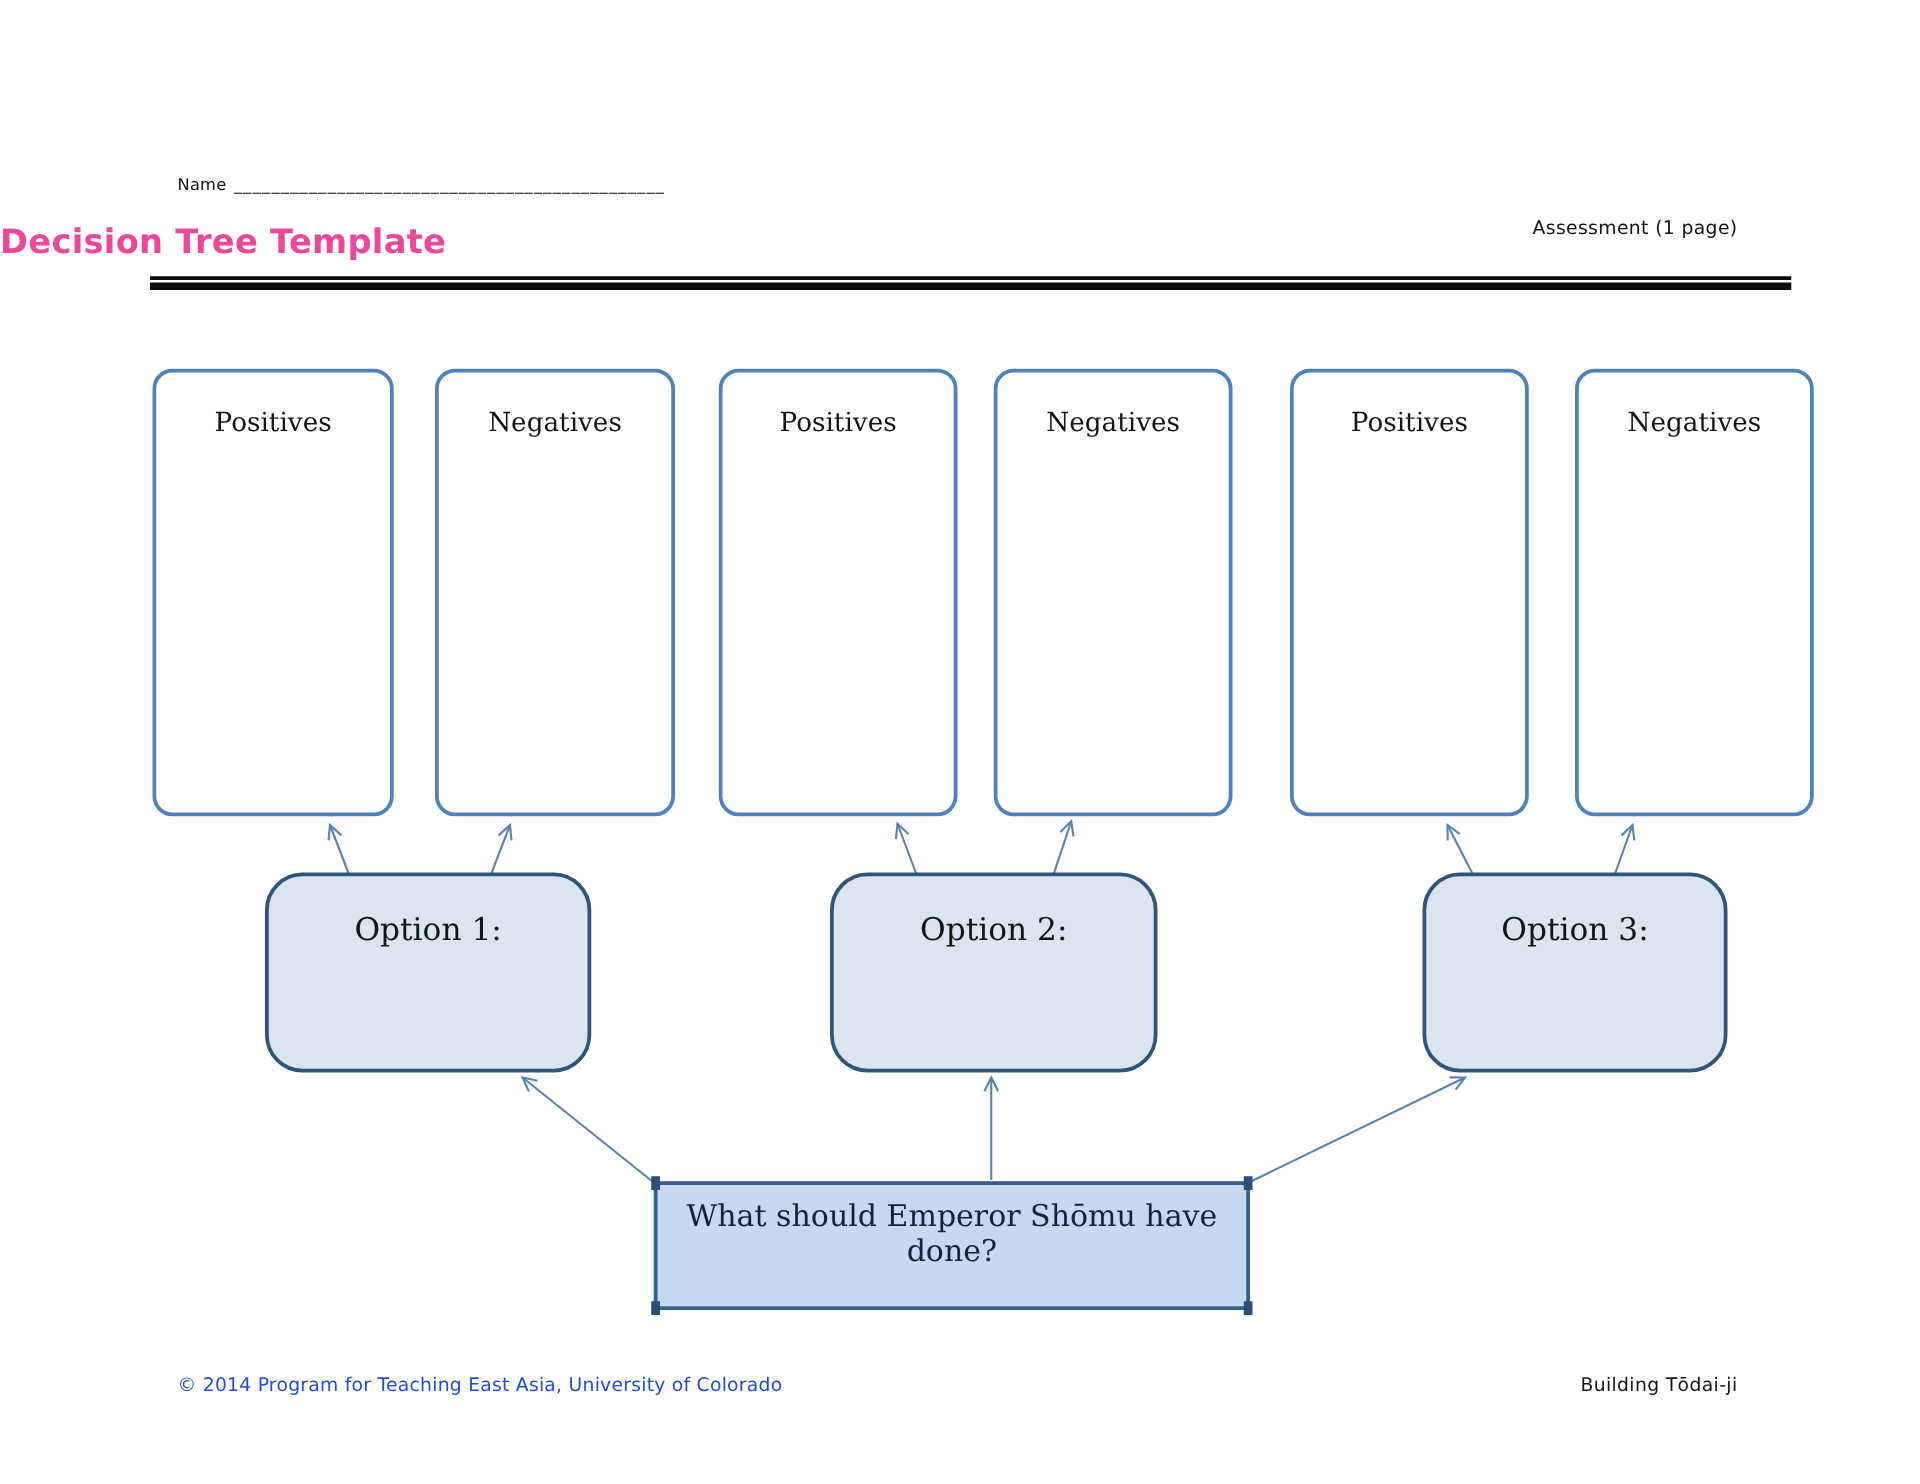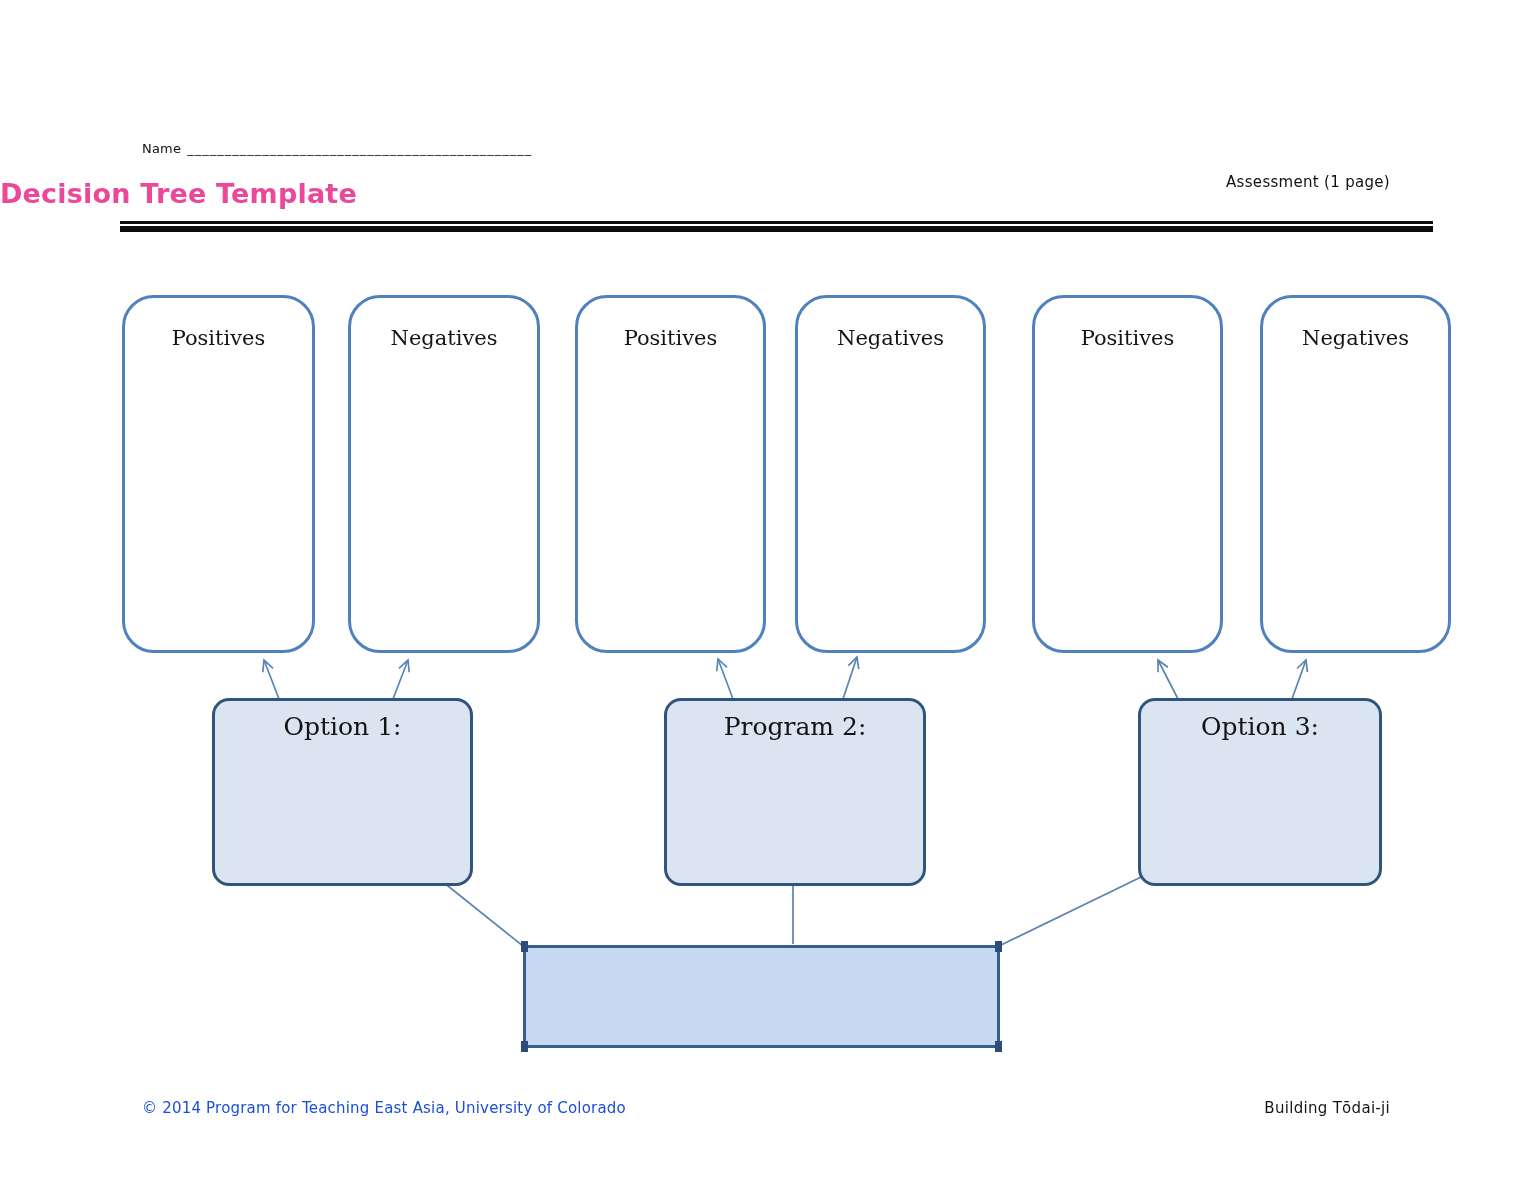--- a/index.html
+++ b/index.html
@@ -42,44 +42,44 @@
   
   .rule{position:absolute;left:120px;top:221px;width:1313px;}
   .rule-thin{height:3px;background:var(--rule-color);}
   .rule-gap{height:2px;background:transparent;}
   .rule-thick{height:6px;background:var(--rule-color);}
   
   .outcome{
     position:absolute;top:295px;height:358px;
     background:#ffffff;
     border:3px solid var(--outcome-border);
-    border-radius:32px;
+    border-radius:16px;
     box-sizing:border-box;
     text-align:center;
     font-family:"DejaVu Serif", serif;
     font-size:21px;color:#141414;
     padding-top:28px;
   }
   .outcome.p1{left:122px;width:193px;}
   .outcome.p2{left:348px;width:192px;}
   .outcome.p3{left:575px;width:191px;}
   .outcome.p4{left:795px;width:191px;}
   .outcome.p5{left:1032px;width:191px;}
   .outcome.p6{left:1260px;width:191px;}
   
   .option{
-    position:absolute;top:698px;height:188px;
+    position:absolute;top:698px;height:160px;
     background:var(--option-fill);
     border:3.5px solid var(--option-border);
-    border-radius:17px;
+    border-radius:30px;
     box-sizing:border-box;
     text-align:center;
     font-family:"DejaVu Serif", serif;
     font-size:25px;color:#141414;
-    padding-top:11px;
+    padding-top:28px;
   }
   .option.q1{left:212px;width:261px;}
   .option.q2{left:664px;width:262px;}
   .option.q3{left:1118px;width:244px;margin-left:20px;}
   
   .question{
     position:absolute;left:523px;top:945px;width:477px;height:103px;
     background:var(--question-fill);
     border:3px solid var(--question-border);
     box-sizing:border-box;
@@ -168,29 +168,30 @@
     <span>Positives</span>
   </div>
   <div class="outcome p6">
     <span>Negatives</span>
   </div>
 
   <div class="option q1">
     <span>Option 1:</span>
   </div>
   <div class="option q2">
-    <span>Program 2:</span>
+    <span>Option 2:</span>
   </div>
   <div class="option q3">
     <span>Option 3:</span>
   </div>
 
   <div class="question">
     <div class="tick tl"></div>
     <div class="tick tr"></div>
     <div class="tick bl"></div>
     <div class="tick br"></div>
+    <span>What should Emperor Shōmu have done?</span>
   </div>
 
   <div class="footer-left">© 2014 Program for Teaching East Asia, University of Colorado</div>
   <div class="footer-right">Building Tōdai-ji</div>
 
 </div>
 
 </body></html>

